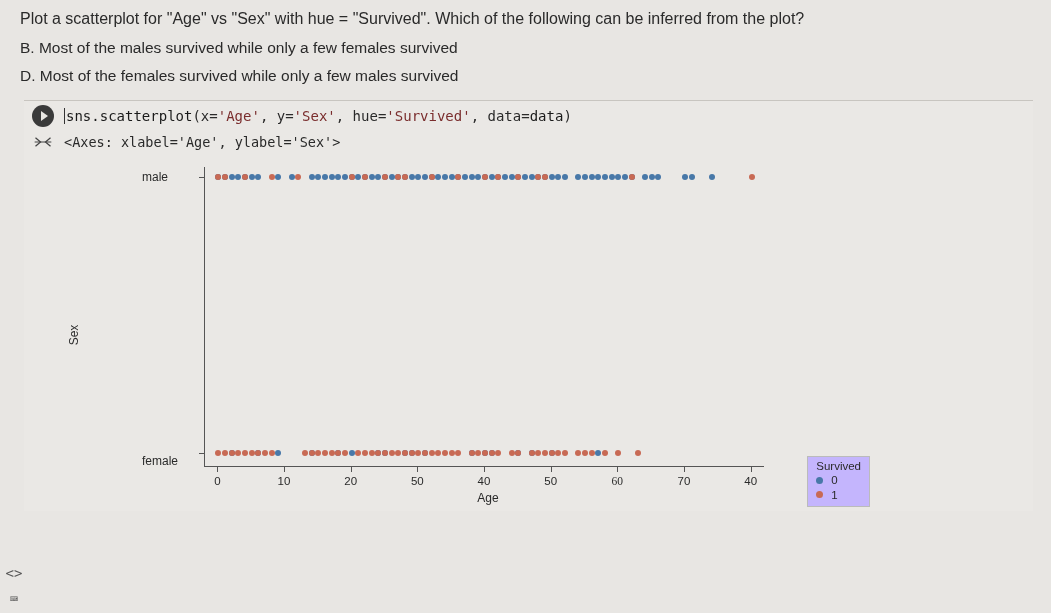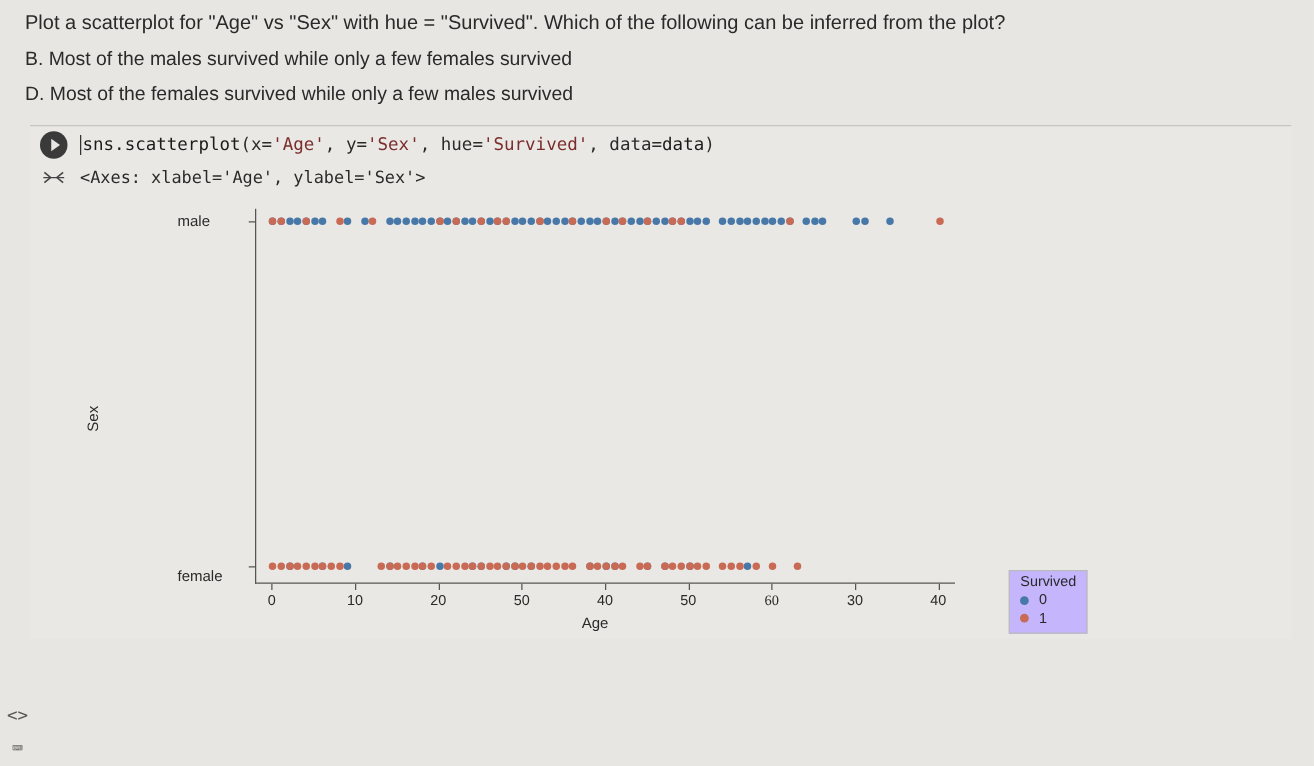--- a/index.html
+++ b/index.html
@@ -134,21 +134,21 @@
     .tickmark-x {
       position: absolute;
       top: 308px;
       width: 1px;
       height: 5px;
       background: #555;
     }
     .xlab {
       position: absolute;
       top: 332px;
-      left: 372px;
+      left: 384px;
       transform: translateX(-50%);
       font-size: 12px;
       font-family: Arial, sans-serif;
     }
     .pt {
       position: absolute;
       width: 6px;
       height: 6px;
       border-radius: 50%;
       transform: translate(-50%, -50%);
@@ -382,21 +382,21 @@
         <div class="xtick" style="left: 246.667px;">20</div>
         <div class="tickmark-x" style="left: 246.667px;"></div>
         <div class="xtick" style="left: 313.333px;">50</div>
         <div class="tickmark-x" style="left: 313.333px;"></div>
         <div class="xtick" style="left: 380px;">40</div>
         <div class="tickmark-x" style="left: 380px;"></div>
         <div class="xtick" style="left: 446.667px;">50</div>
         <div class="tickmark-x" style="left: 446.667px;"></div>
         <div class="xtick" style="left: 513.333px; font-family: Liberation Serif, serif;">60</div>
         <div class="tickmark-x" style="left: 513.333px;"></div>
-        <div class="xtick" style="left: 580px;">30</div>
+        <div class="xtick" style="left: 580px;">70</div>
         <div class="tickmark-x" style="left: 580px;"></div>
         <div class="xtick" style="left: 646.667px;">40</div>
         <div class="tickmark-x" style="left: 646.667px;"></div>
       </div>
   </div>
 </div>
 
 <div class="left-rail">
   <div class="ic">&lt;&gt;</div>
   <div class="ic">⌨</div>

